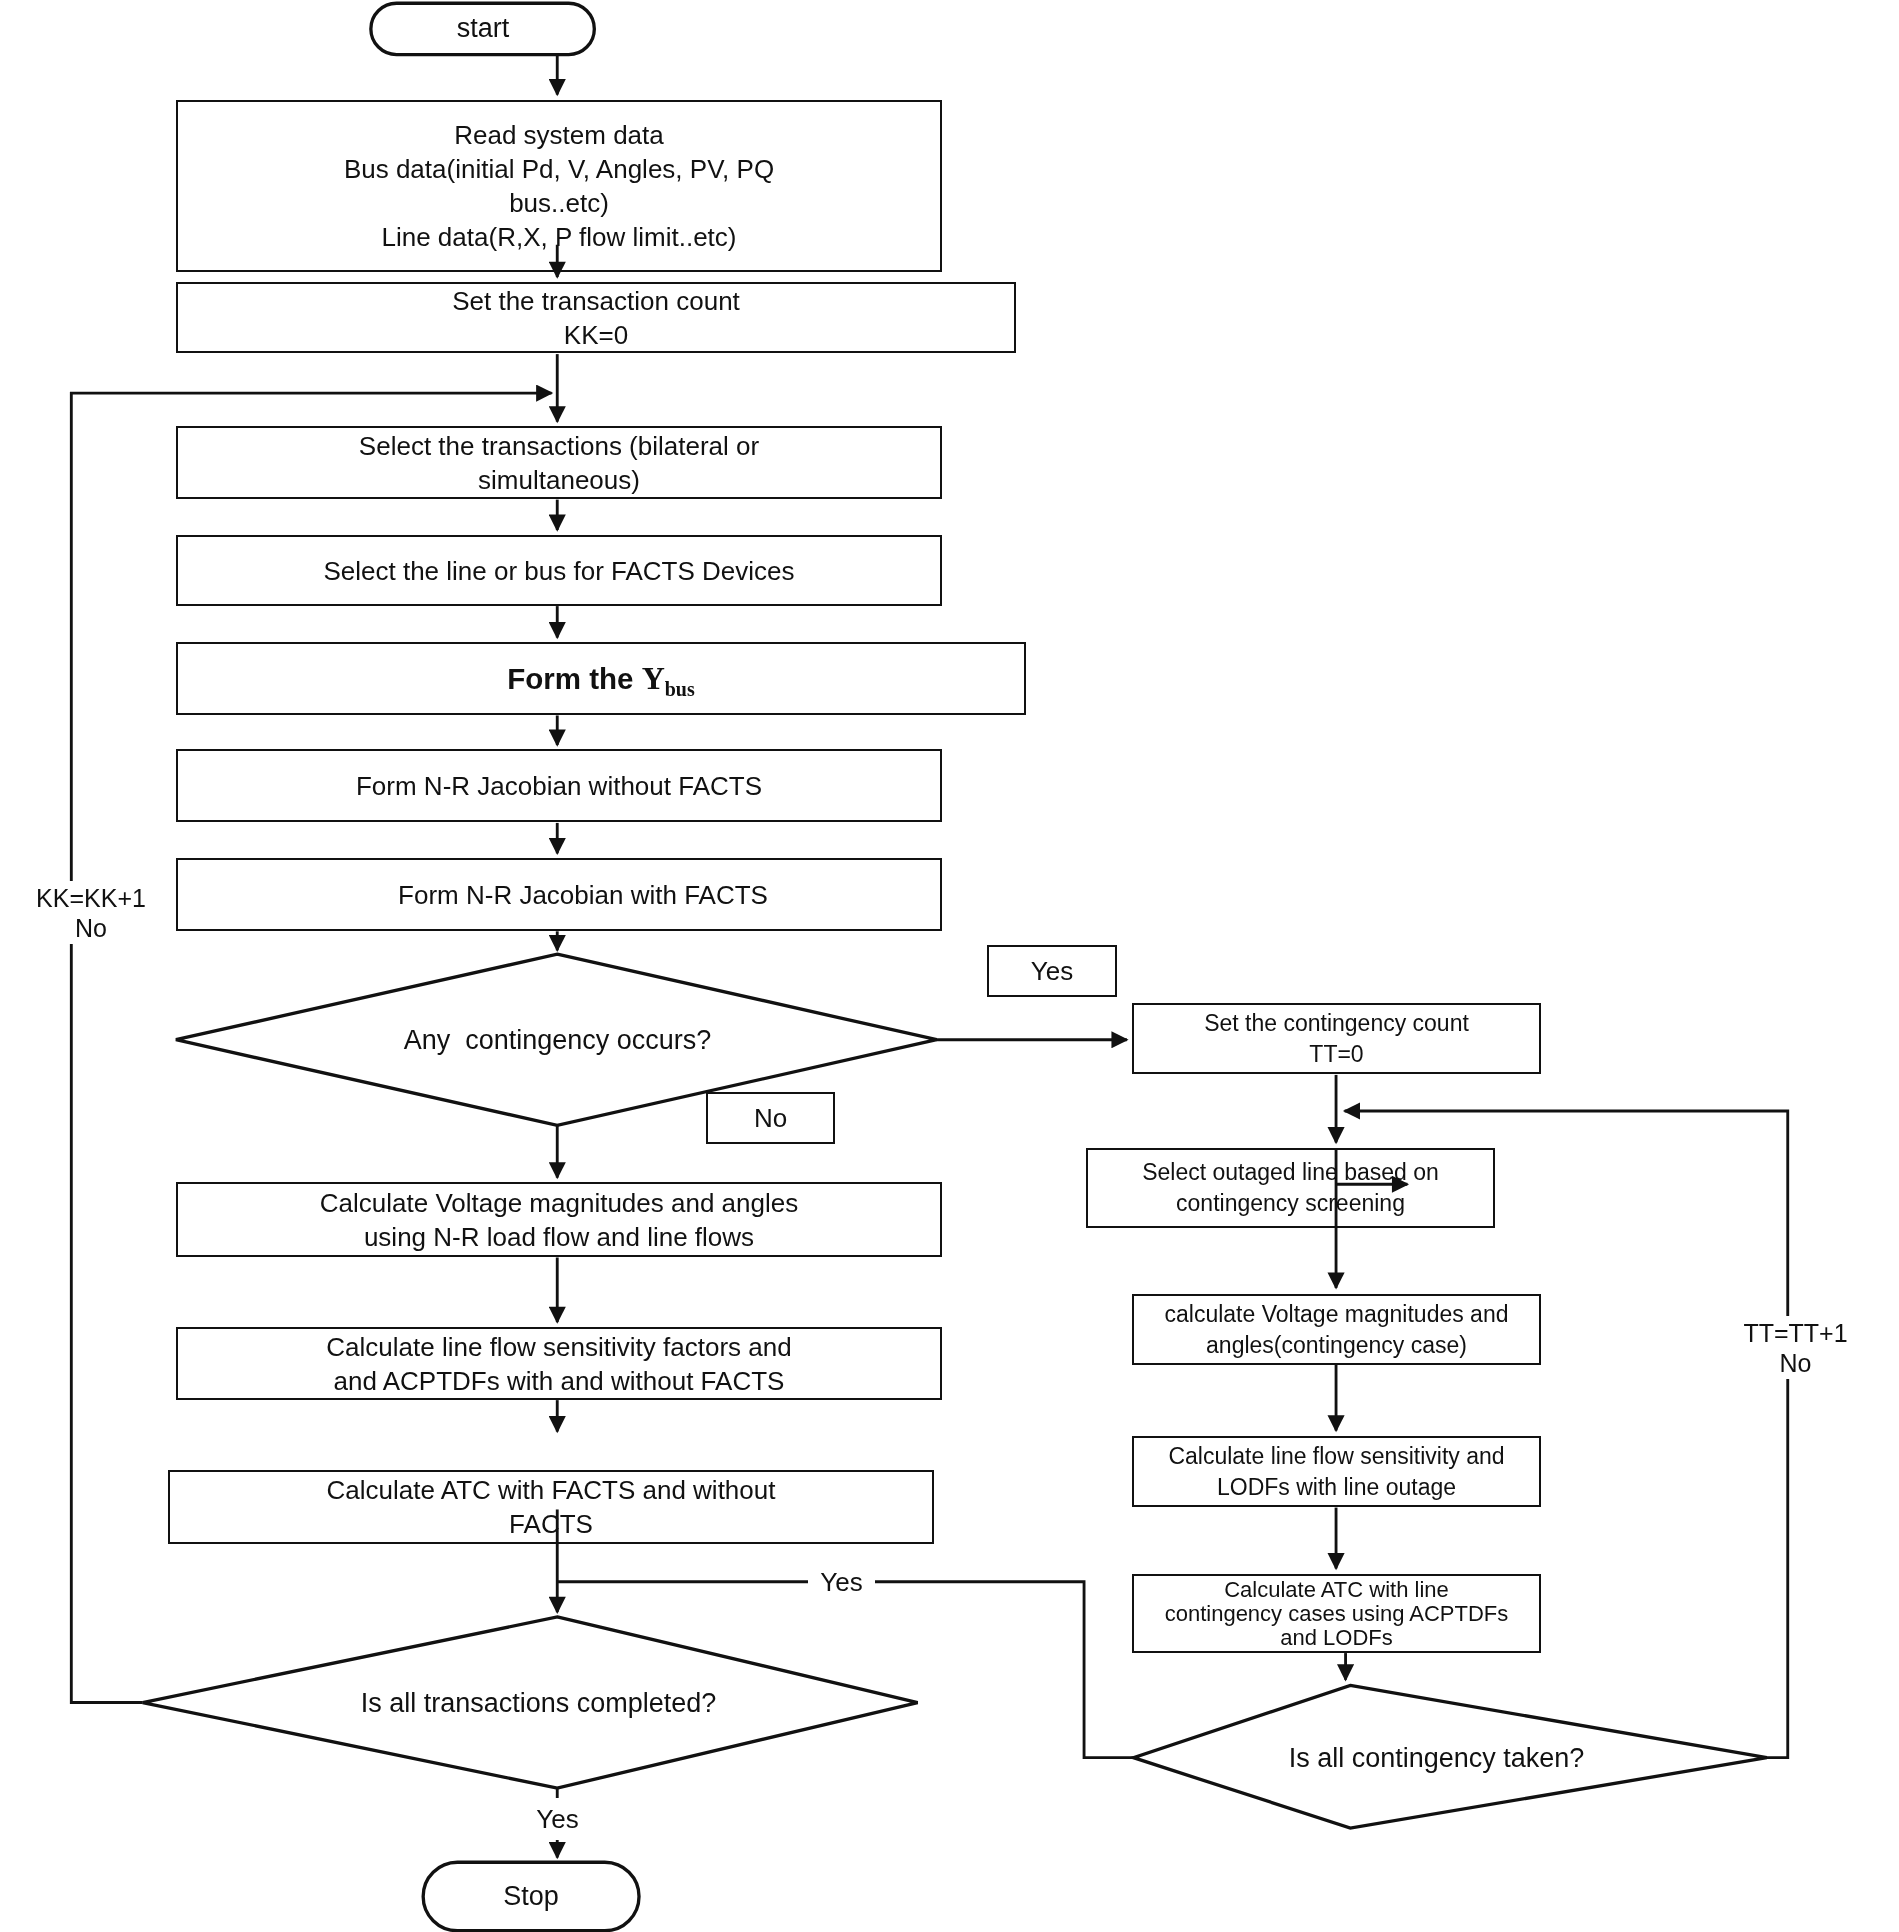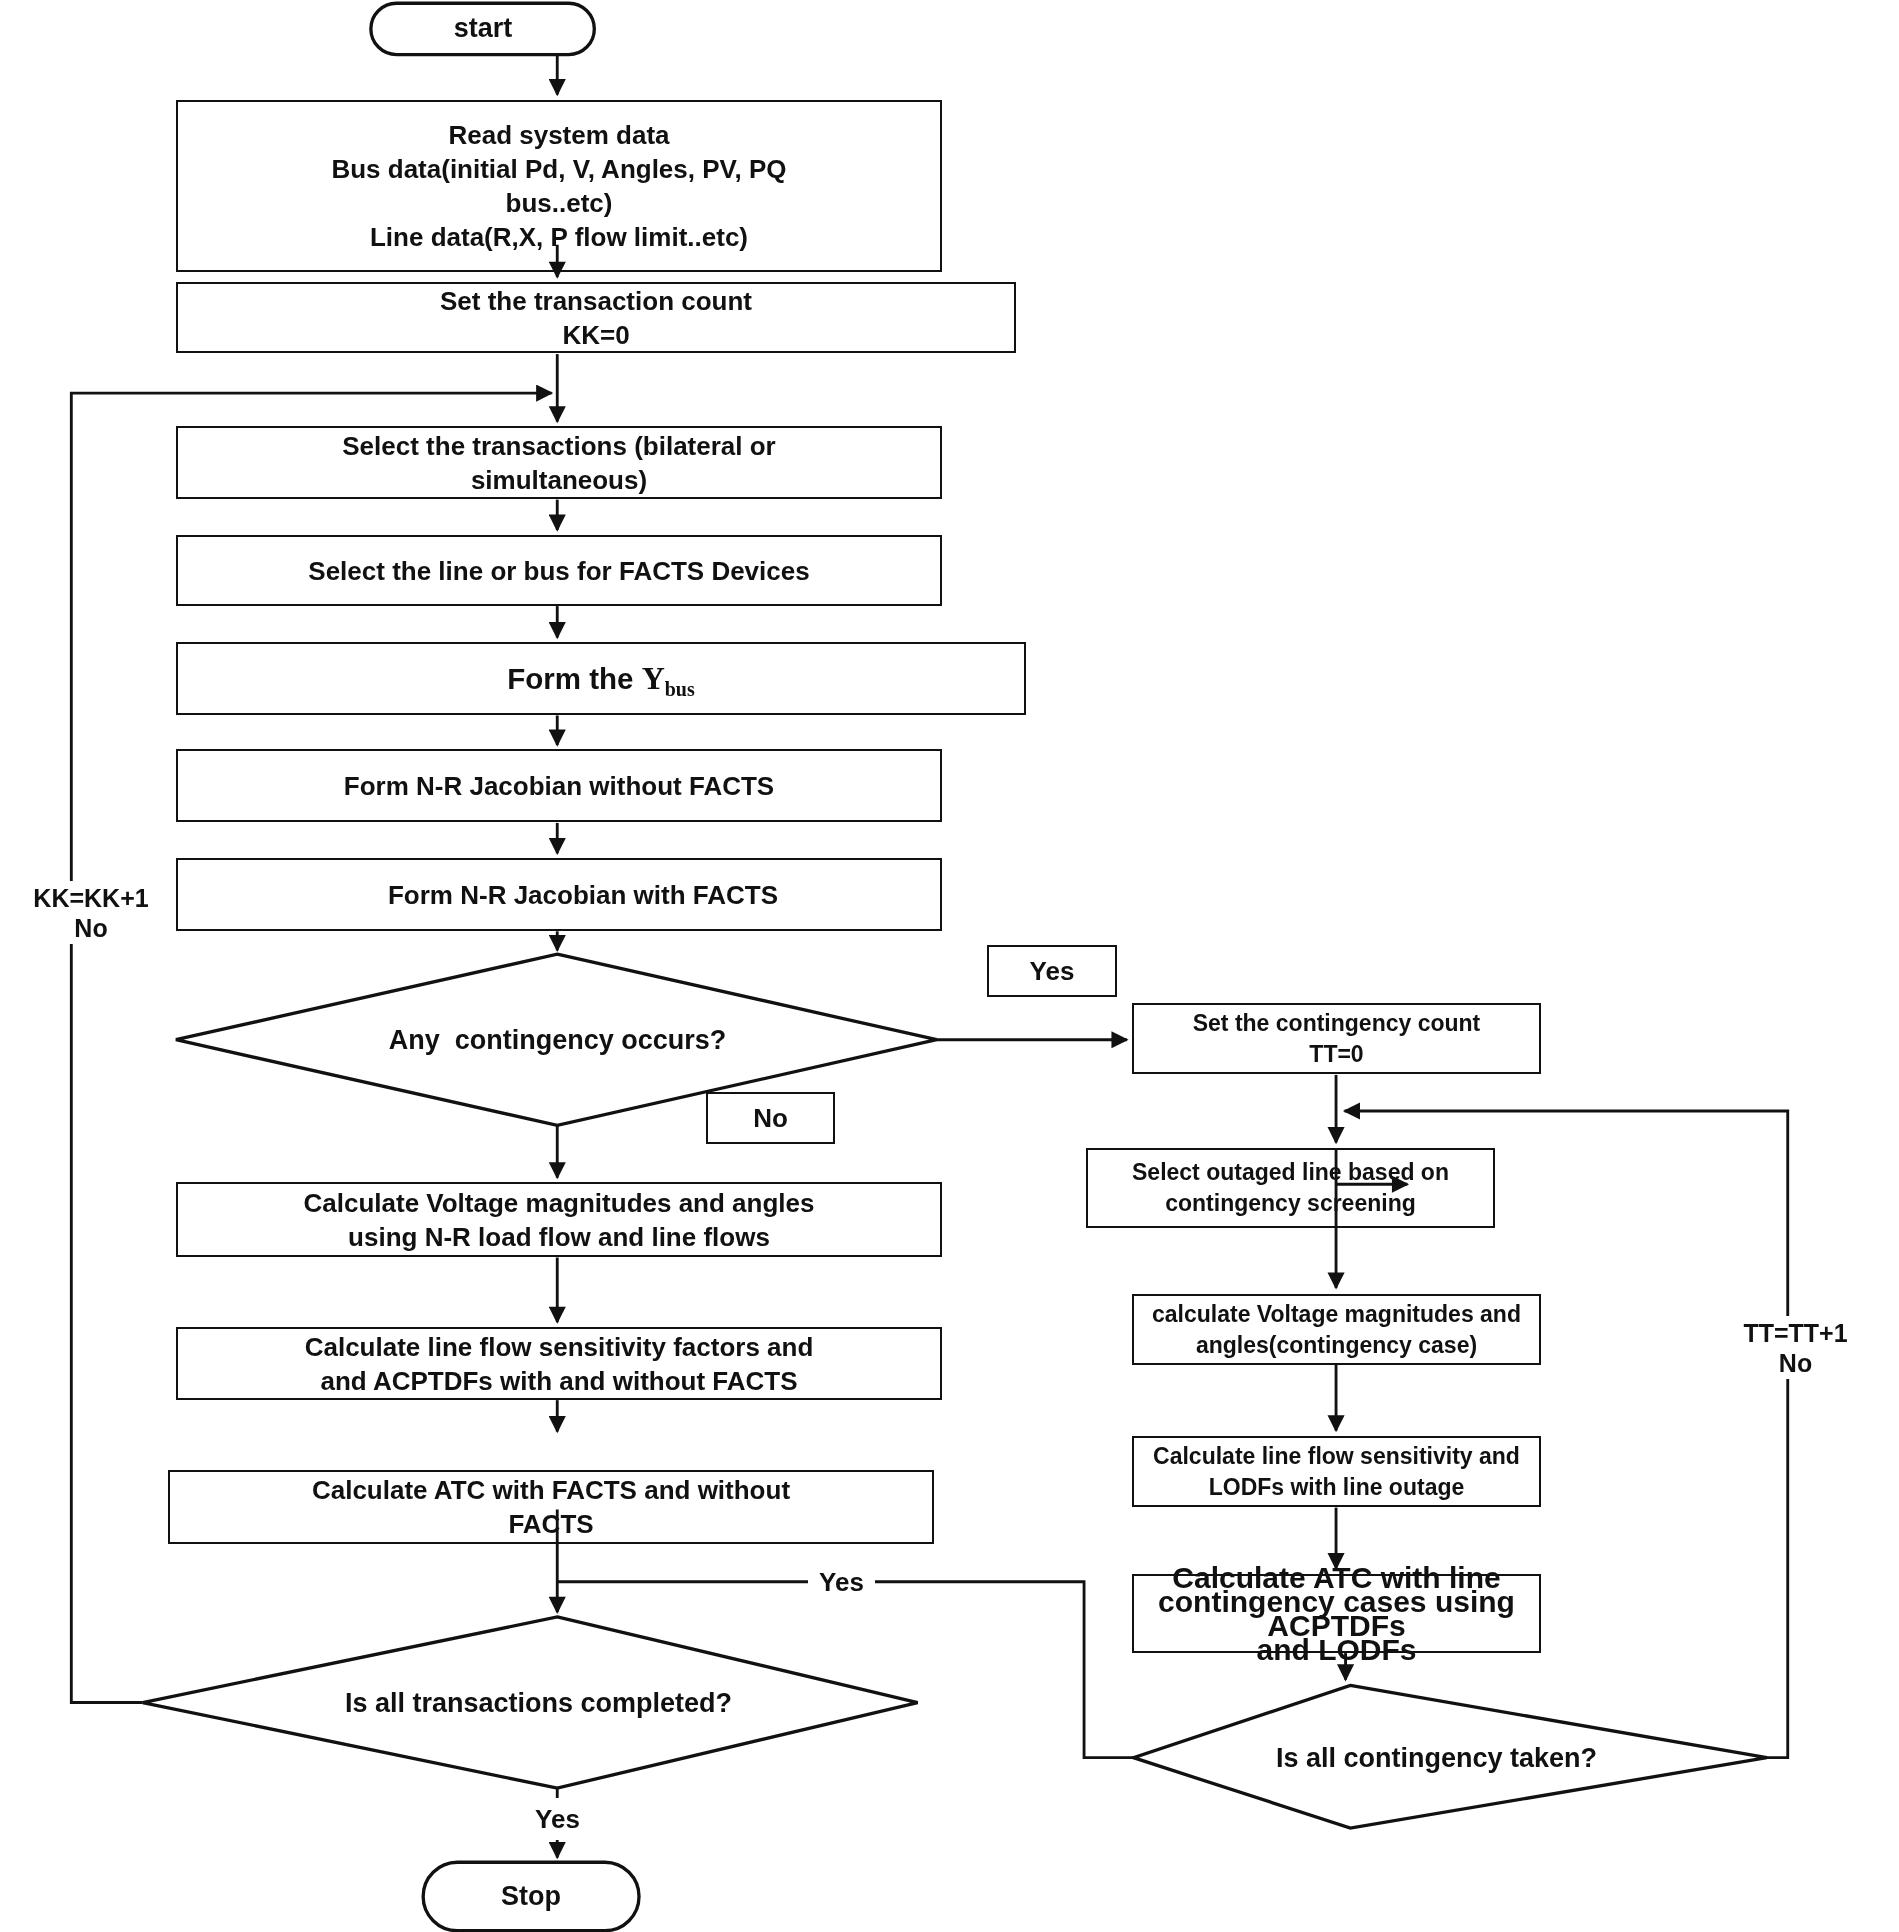--- a/index.html
+++ b/index.html
@@ -21,26 +21,26 @@
     display:flex;
     align-items:center;
     justify-content:center;
     text-align:center;
     z-index:1;
     background:transparent;
   }
   .box{border:2.9px solid #111111;}
   .t{
     white-space:pre-wrap;
-    font-weight:bold;
+    font-weight:normal;
     font-size:26px;
     line-height:34px;
   }
   .rbox .t{font-size:23px;line-height:31px;}
-  .rbox-sm .t{font-size:30px;line-height:24px;}
+  .rbox-sm .t{font-size:22px;line-height:24px;}
   .dia .t{font-size:27px;line-height:32px;}
   .oval .t{font-size:27px;}
   .lblbox{border:2.9px solid #111111;}
   .lblbox .t{font-size:26px;}
   .loop-lbl{background:#ffffff;}
   .loop-lbl .t{font-size:25px;line-height:30px;}
   .inline-lbl{background:#ffffff;}
   .inline-lbl .t{font-size:26px;}
   .ybus{white-space:pre;font-weight:bold;font-size:29.5px;}
   .ybus .serif-y{font-family:"Liberation Serif", serif;font-size:32px;font-weight:bold;}

